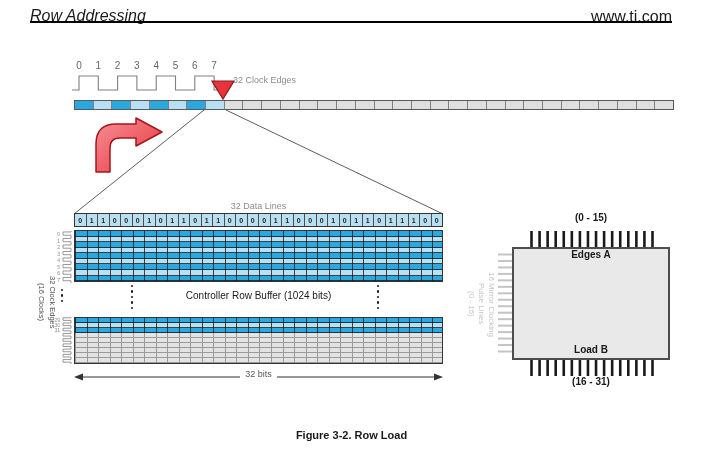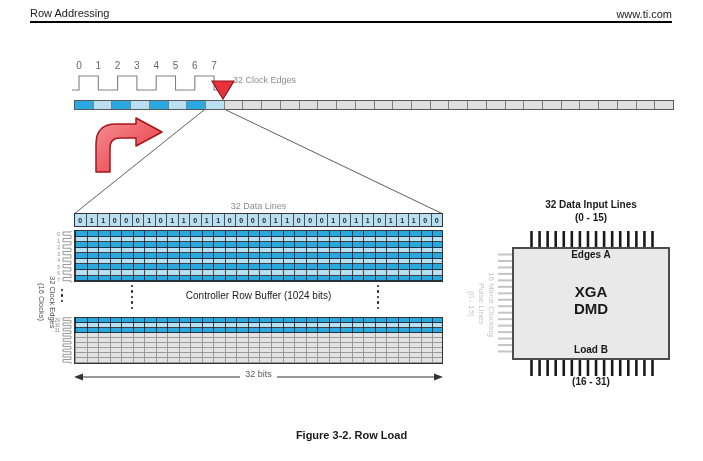--- a/index.html
+++ b/index.html
@@ -2,22 +2,22 @@
 <html><head>
 <meta charset="utf-8">
 <style>
   html,body{margin:0;padding:0;background:#fff;}
   #page{
     position:relative;width:703px;height:461px;background:#fff;overflow:hidden;
     font-family:"Liberation Sans","DejaVu Sans",sans-serif;color:#1a1a1a;
   }
   .abs{position:absolute;}
   
-  .hdr-left{left:30px;top:7px;font-size:11px;}
-  .hdr-right{right:31px;top:8px;font-size:11px;}
+  .hdr-left{left:30px;top:7px;font-size:16px;font-style:italic;}
+  .hdr-right{right:31px;top:8px;font-size:16px;}
   .hdr-rule{left:30px;top:21px;width:642px;height:2px;background:#000;}
   
   .clock-nums{left:70px;top:60px;width:160px;height:12px;}
   .clock-num{position:absolute;top:0;width:12px;text-align:center;font-size:10px;color:#666;}
   .clock-label{left:233px;top:75px;font-size:9px;color:#8c8c8c;}
   
   .dmd-bar{left:74px;top:100px;width:600px;height:10px;display:flex;border:1px solid #595959;box-sizing:border-box;}
   .bar-seg{flex:1;border-right:1px solid #808080;}
   .bar-seg:last-child{border-right:none;}
   .dmd-bar-label{left:74px;top:112px;width:600px;text-align:center;font-size:11px;font-weight:bold;}
@@ -246,21 +246,20 @@
     </div>
   <div class="abs tiny-col" style="left:50px;top:317px;height:47px;">
       <span class="tiny-num" style="top: 1px;">29</span>
       <span class="tiny-num" style="top: 6.22222px;">30</span>
       <span class="tiny-num" style="top: 11.4444px;">31</span>
     </div>
   <svg class="abs" style="left:61px;top:317px;" width="12" height="47">
       <polyline points="10,0 10,0.7833333333333333 2,0.7833333333333333 2,3.394444444444445 10,3.394444444444445 10,6.0055555555555555 2,6.0055555555555555 2,8.616666666666667 10,8.616666666666667 10,11.227777777777778 2,11.227777777777778 2,13.838888888888889 10,13.838888888888889 10,16.450000000000003 2,16.450000000000003 2,19.061111111111114 10,19.061111111111114 10,21.672222222222224 2,21.672222222222224 2,24.283333333333335 10,24.283333333333335 10,26.894444444444446 2,26.894444444444446 2,29.505555555555556 10,29.505555555555556 10,32.11666666666667 2,32.11666666666667 2,34.72777777777778 10,34.72777777777778 10,37.33888888888889 2,37.33888888888889 2,39.95 10,39.95 10,42.56111111111111 2,42.56111111111111 2,45.172222222222224 10,45.172222222222224 10,47" fill="none" stroke="#8C8C8C" stroke-width="0.9"></polyline>
     </svg>
 
-  <div class="abs chip-top-label1">32 Data Input Lines</div>
   <div class="abs chip-top-label2">(0 - 15)</div>
   <svg class="abs" style="left:530px;top:231px;" width="124" height="16">
       <line x1="1.5" x2="1.5" y1="0" y2="16" stroke="#1A1A1A" stroke-width="2.6"></line>
       <line x1="9.566666666666666" x2="9.566666666666666" y1="0" y2="16" stroke="#1A1A1A" stroke-width="2.6"></line>
       <line x1="17.633333333333333" x2="17.633333333333333" y1="0" y2="16" stroke="#1A1A1A" stroke-width="2.6"></line>
       <line x1="25.7" x2="25.7" y1="0" y2="16" stroke="#1A1A1A" stroke-width="2.6"></line>
       <line x1="33.766666666666666" x2="33.766666666666666" y1="0" y2="16" stroke="#1A1A1A" stroke-width="2.6"></line>
       <line x1="41.833333333333336" x2="41.833333333333336" y1="0" y2="16" stroke="#1A1A1A" stroke-width="2.6"></line>
       <line x1="49.9" x2="49.9" y1="0" y2="16" stroke="#1A1A1A" stroke-width="2.6"></line>
       <line x1="57.96666666666667" x2="57.96666666666667" y1="0" y2="16" stroke="#1A1A1A" stroke-width="2.6"></line>
@@ -268,24 +267,20 @@
       <line x1="74.1" x2="74.1" y1="0" y2="16" stroke="#1A1A1A" stroke-width="2.6"></line>
       <line x1="82.16666666666667" x2="82.16666666666667" y1="0" y2="16" stroke="#1A1A1A" stroke-width="2.6"></line>
       <line x1="90.23333333333333" x2="90.23333333333333" y1="0" y2="16" stroke="#1A1A1A" stroke-width="2.6"></line>
       <line x1="98.3" x2="98.3" y1="0" y2="16" stroke="#1A1A1A" stroke-width="2.6"></line>
       <line x1="106.36666666666666" x2="106.36666666666666" y1="0" y2="16" stroke="#1A1A1A" stroke-width="2.6"></line>
       <line x1="114.43333333333334" x2="114.43333333333334" y1="0" y2="16" stroke="#1A1A1A" stroke-width="2.6"></line>
       <line x1="122.5" x2="122.5" y1="0" y2="16" stroke="#1A1A1A" stroke-width="2.6"></line>
     </svg>
   <div class="abs chip-body"></div>
   <div class="abs bank-a">Edges A</div>
-  <div class="abs chip-name">
-    <div>XGA</div>
-    <div>DMD</div>
-  </div>
   <div class="abs bank-b">Load B</div>
   <svg class="abs" style="left:530px;top:360px;" width="124" height="16">
       <line x1="1.5" x2="1.5" y1="0" y2="16" stroke="#1A1A1A" stroke-width="2.6"></line>
       <line x1="9.566666666666666" x2="9.566666666666666" y1="0" y2="16" stroke="#1A1A1A" stroke-width="2.6"></line>
       <line x1="17.633333333333333" x2="17.633333333333333" y1="0" y2="16" stroke="#1A1A1A" stroke-width="2.6"></line>
       <line x1="25.7" x2="25.7" y1="0" y2="16" stroke="#1A1A1A" stroke-width="2.6"></line>
       <line x1="33.766666666666666" x2="33.766666666666666" y1="0" y2="16" stroke="#1A1A1A" stroke-width="2.6"></line>
       <line x1="41.833333333333336" x2="41.833333333333336" y1="0" y2="16" stroke="#1A1A1A" stroke-width="2.6"></line>
       <line x1="49.9" x2="49.9" y1="0" y2="16" stroke="#1A1A1A" stroke-width="2.6"></line>
       <line x1="57.96666666666667" x2="57.96666666666667" y1="0" y2="16" stroke="#1A1A1A" stroke-width="2.6"></line>

